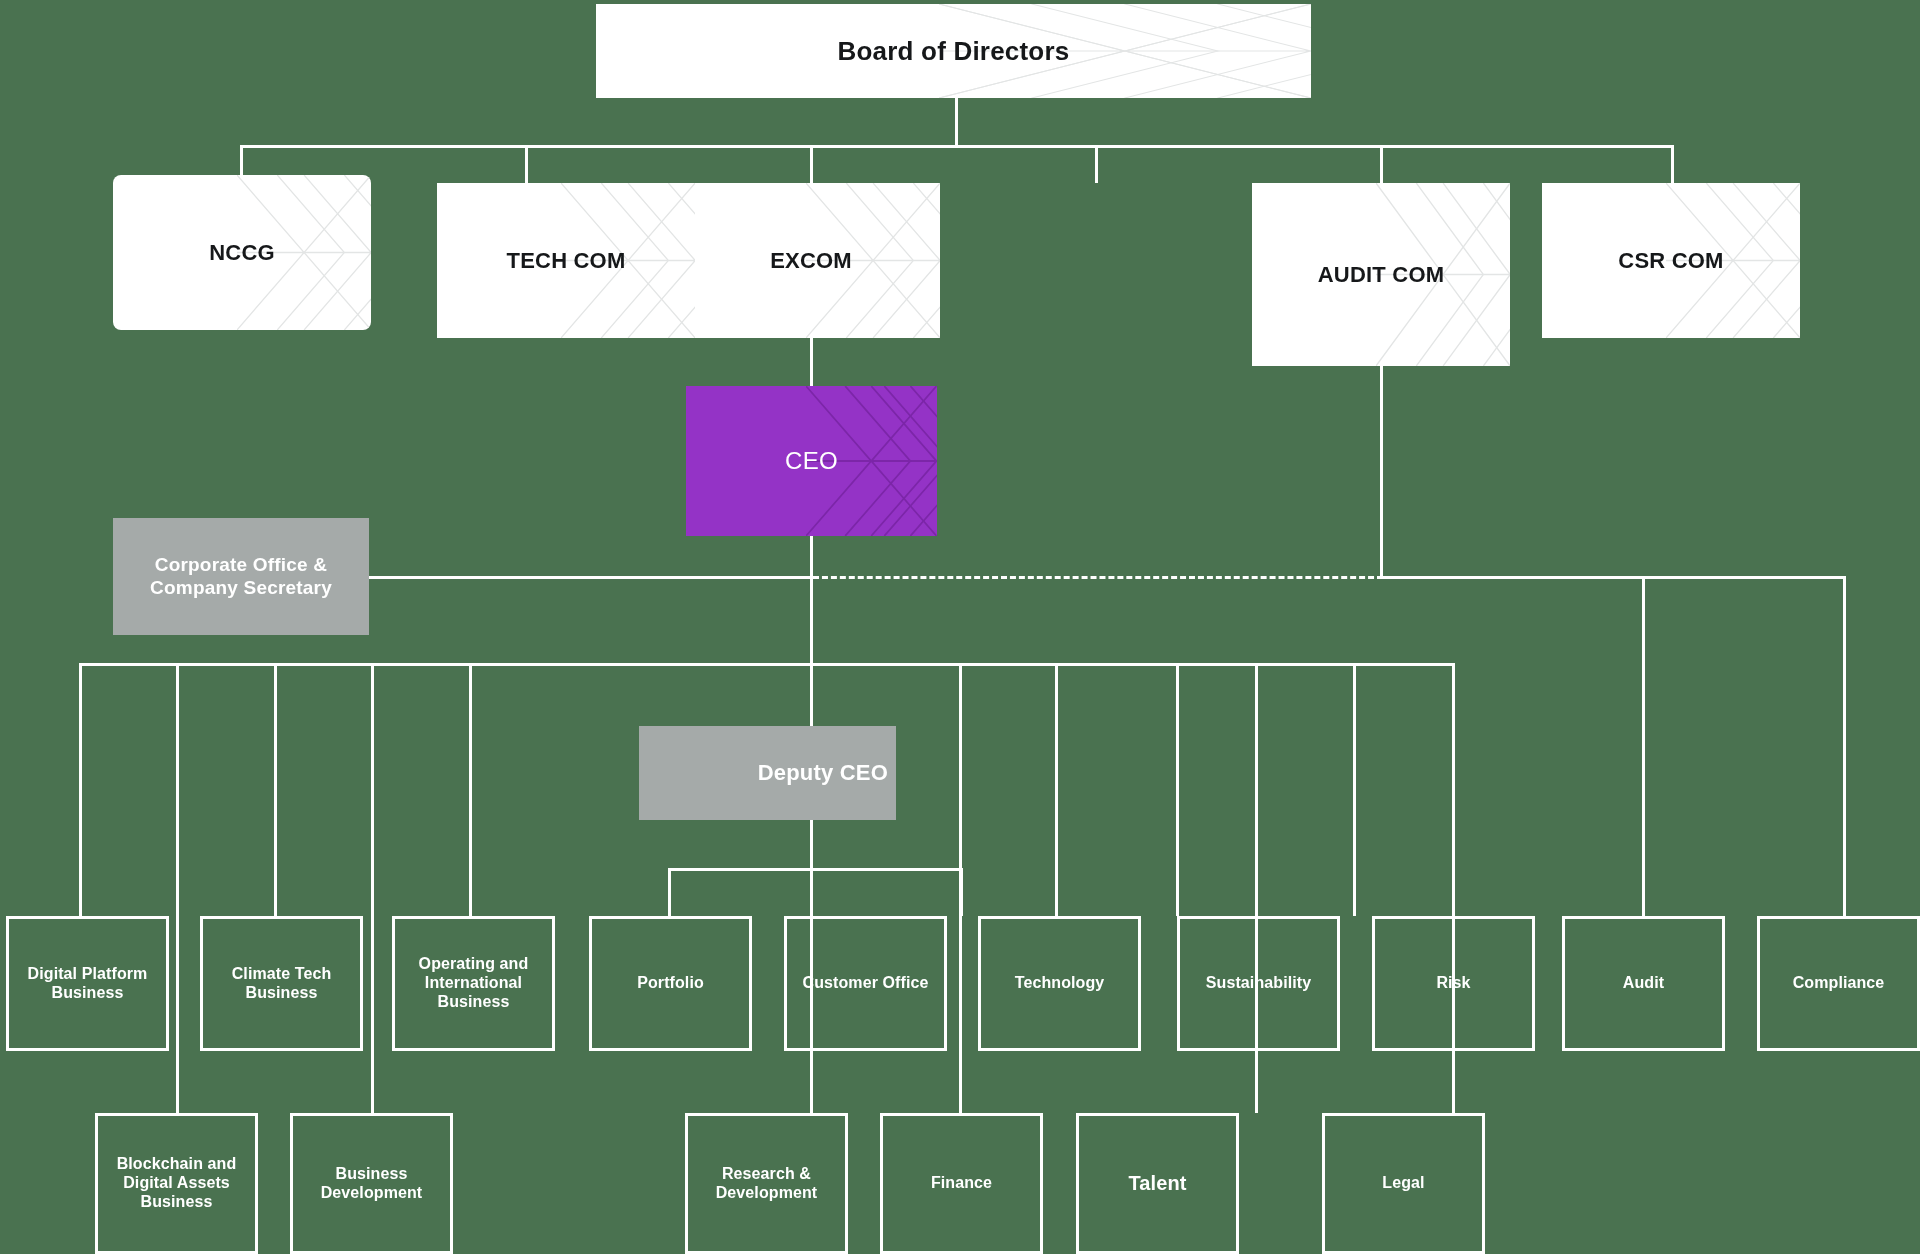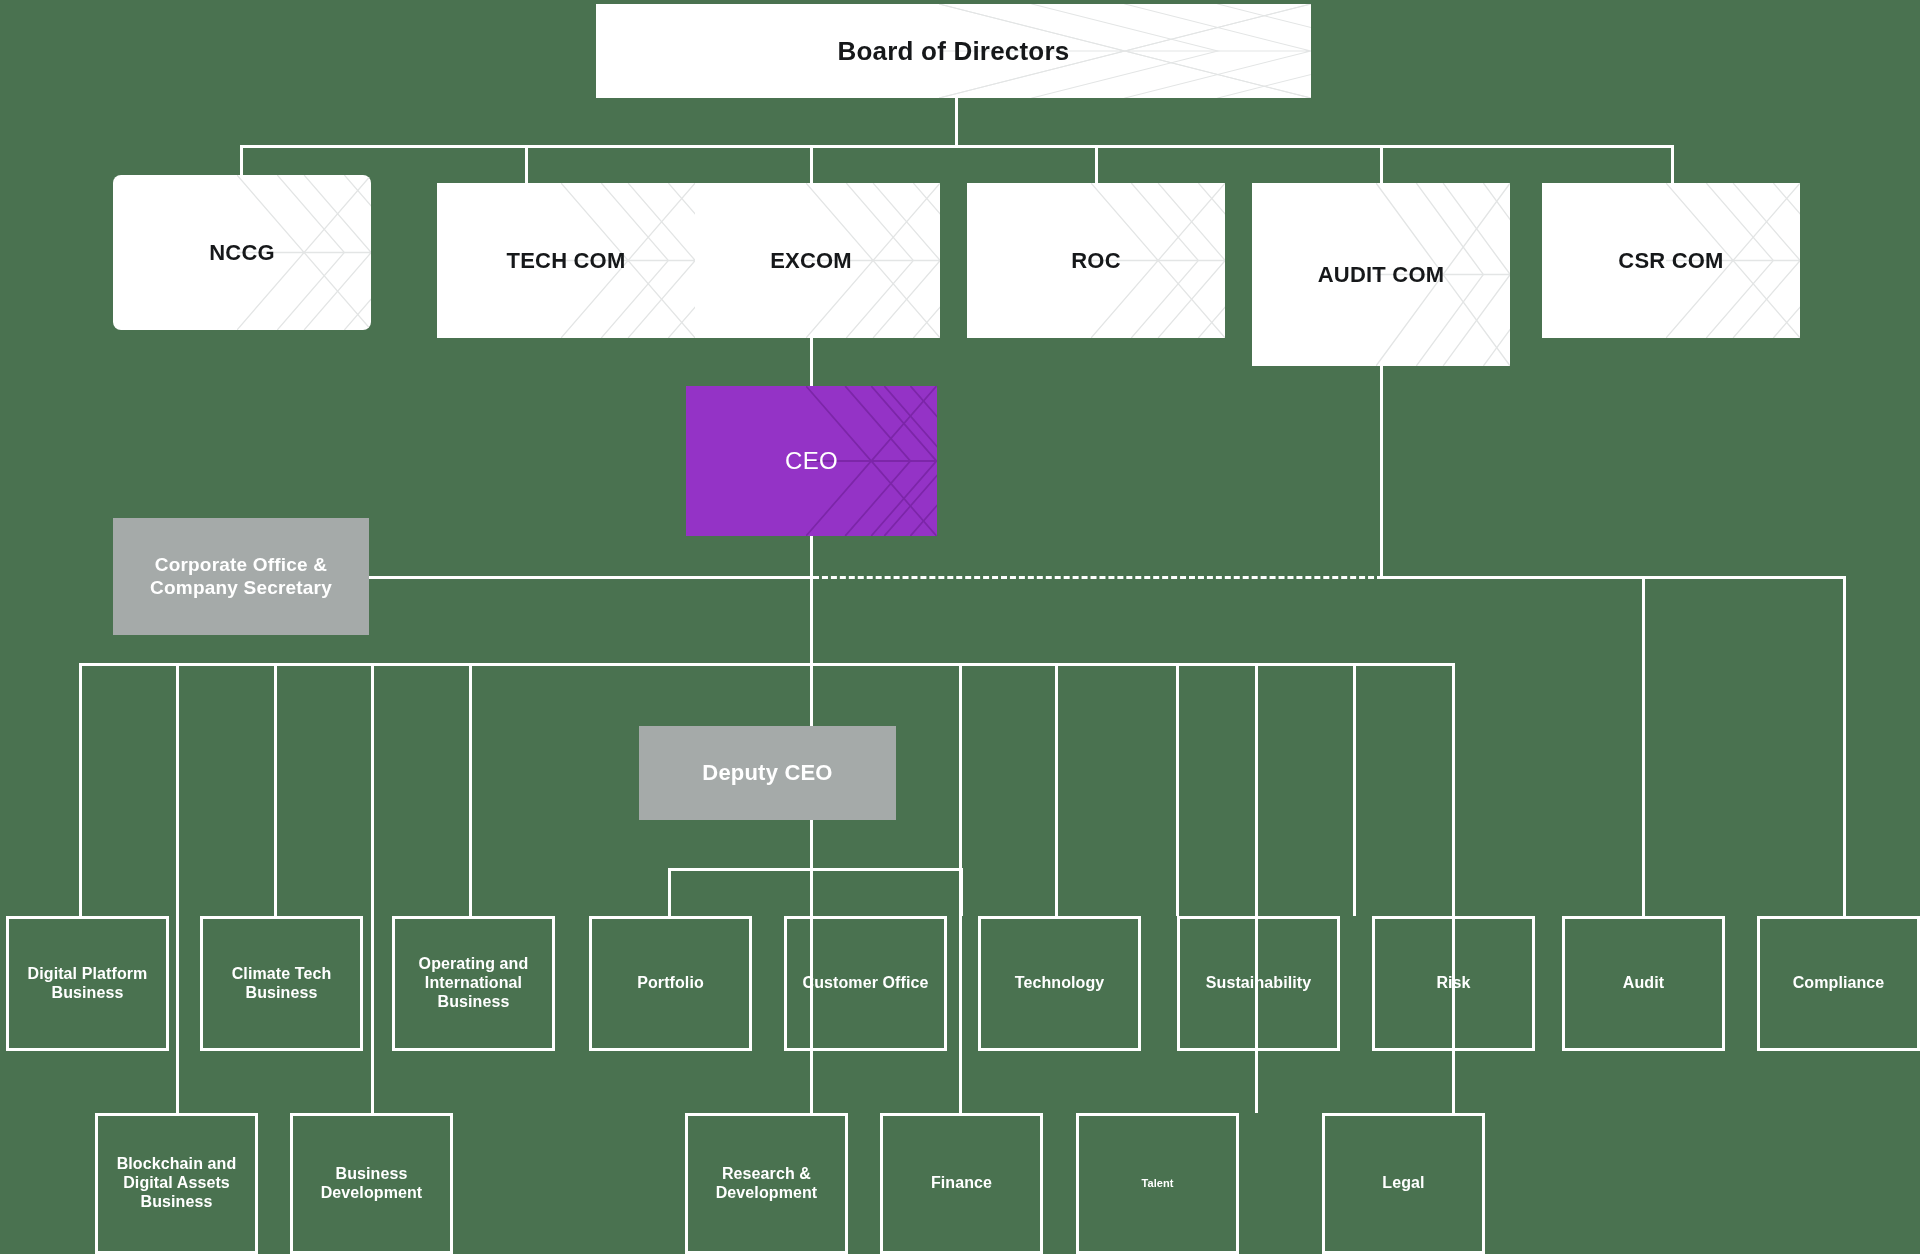--- a/index.html
+++ b/index.html
@@ -65,20 +65,21 @@
   }
   .card-purple .lbl {
     font-weight: 500;
     letter-spacing: .3px;
   }
 
   
   .card-grey {
     background: #a5aaa9;
     color: #ffffff;
+    justify-content: flex-end;
   }
   .card-grey .lbl {
     font-weight: 600;
     letter-spacing: .2px;
   }
 
   
   .card-outline {
     background: transparent;
     border: 3px solid #ffffff;
@@ -192,32 +193,20 @@
         <g stroke="#e3e5e5" stroke-width="0.9" fill="none">
           <path d="M0,0 L50,50 L0,100 M50,0 L100,50 L50,100 M0,50 L100,50"></path>
           <path d="M30,0 L80,50 L30,100 M80,0 L130,50 L80,100"></path>
           <path d="M100,0 L50,50 L100,100"></path>
         </g>
       </svg>
     </span>
     <span class="lbl">EXCOM</span>
   </div>
 
-  <div class="node card-white" style="left:967px; top:183px; width:258px; height:155px; font-size:22px;">
-    <span class="lattice">
-      <svg viewBox="0 0 100 100" preserveAspectRatio="none">
-        <g stroke="#e3e5e5" stroke-width="0.9" fill="none">
-          <path d="M0,0 L50,50 L0,100 M50,0 L100,50 L50,100 M0,50 L100,50"></path>
-          <path d="M30,0 L80,50 L30,100 M80,0 L130,50 L80,100"></path>
-          <path d="M100,0 L50,50 L100,100"></path>
-        </g>
-      </svg>
-    </span>
-    <span class="lbl">ROC</span>
-  </div>
 
   <div class="node card-white" style="left:1252px; top:183px; width:258px; height:183px; font-size:22px;">
     <span class="lattice">
       <svg viewBox="0 0 100 100" preserveAspectRatio="none">
         <g stroke="#e3e5e5" stroke-width="0.9" fill="none">
           <path d="M0,0 L50,50 L0,100 M50,0 L100,50 L50,100 M0,50 L100,50"></path>
           <path d="M30,0 L80,50 L30,100 M80,0 L130,50 L80,100"></path>
           <path d="M100,0 L50,50 L100,100"></path>
         </g>
       </svg>
@@ -309,21 +298,21 @@
   </div>
 
   <div class="node card-outline" style="left:880px; top:1113px; width:163px; height:141px; font-size:16px;">
     <span class="lbl">Finance</span>
   </div>
 
   <div class="node card-outline" style="left:685px; top:1113px; width:163px; height:141px; font-size:16px;">
     <span class="lbl">Research &amp; Development</span>
   </div>
 
-  <div class="node card-outline" style="left:1076px; top:1113px; width:163px; height:141px; font-size:11px;">
+  <div class="node card-outline" style="left:1076px; top:1113px; width:163px; height:141px; font-size:20px;">
     <span class="lbl">Talent</span>
   </div>
 
   <div class="node card-outline" style="left:1322px; top:1113px; width:163px; height:141px; font-size:16px;">
     <span class="lbl">Legal</span>
   </div>
 
 </div>
 
 </body></html>

